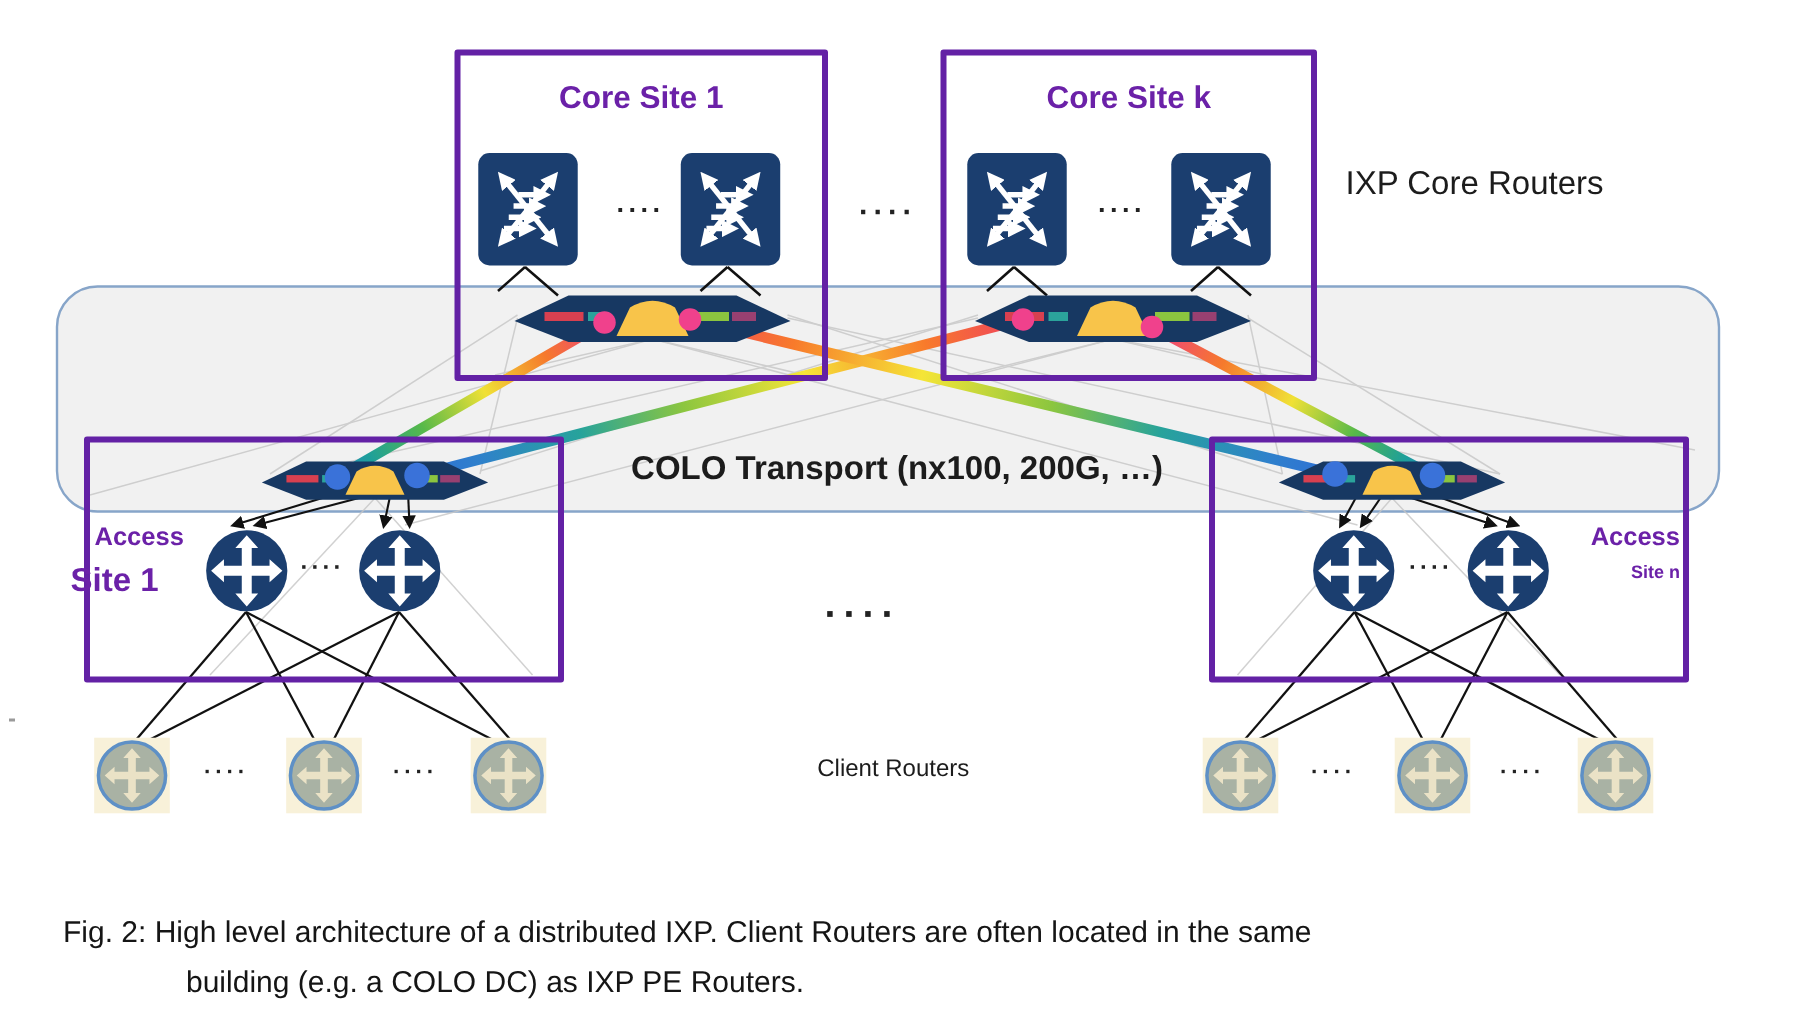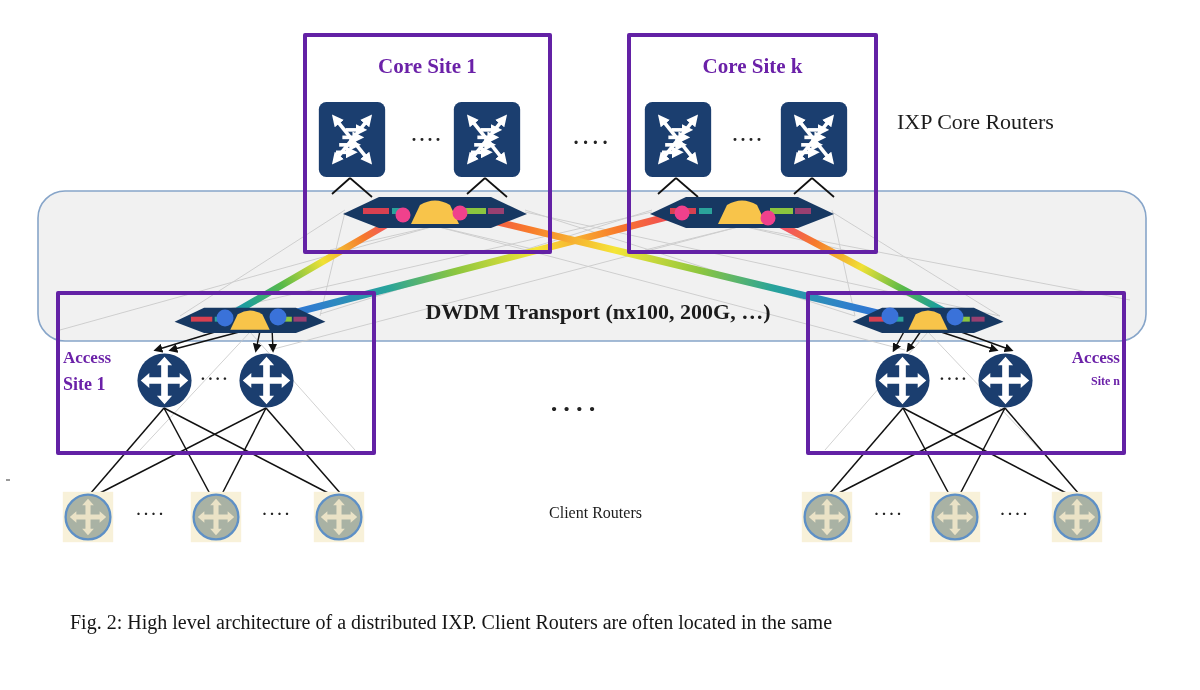--- a/index.html
+++ b/index.html
@@ -1,30 +1,30 @@
 <!DOCTYPE html>
 <html><head>
 <meta charset="utf-8">
 <style>
   html,body{margin:0;padding:0;background:#ffffff;}
   .stage{position:relative;width:1200px;height:690px;background:#ffffff;overflow:hidden;
-         font-family:Liberation Serif, serif;}
+         font-family:Liberation Sans, sans-serif;}
   .layer{position:absolute;left:0;top:0;}
   svg.under{z-index:1;}
   .sitebox{position:absolute;border:4px solid #6321a5;background:transparent;z-index:2;box-sizing:border-box;border-radius:2px;}
   svg.over{z-index:3;}
   .icon{position:absolute;z-index:4;}
   .lbl{position:absolute;z-index:5;white-space:nowrap;}
   .purple{color:#6b21a8;font-weight:bold;}
   .blacktxt{color:#1c1c1c;}
   .bold{font-weight:bold;}
   .center{text-align:center;}
   .right{text-align:right;}
   .dots{color:#222222;font-weight:bold;z-index:5;position:absolute;text-align:center;}
-  .caption{position:absolute;z-index:5;color:#151515;font-size:20px;white-space:nowrap;margin-left:28px;}
+  .caption{position:absolute;z-index:5;color:#151515;font-size:20px;white-space:nowrap;}
   .stray{position:absolute;z-index:5;width:4px;height:2px;background:#9a9a9a;}
 </style>
 </head>
 <body>
 
 <div class="stage">
 
   <svg width="0" height="0" style="position:absolute">
     <defs>
       <marker id="wa" viewBox="0 0 10 10" refX="6" refY="5" markerWidth="11" markerHeight="11" markerUnits="userSpaceOnUse" orient="auto-start-reverse">
@@ -257,36 +257,37 @@
   <svg class="icon" style="left:927px;top:489px" width="56" height="56">
       <use href="#sym-client"></use>
     </svg>
   <svg class="icon" style="left:1049px;top:489px" width="56" height="56">
       <use href="#sym-client"></use>
     </svg>
 
   <div class="lbl purple center" style="left:303px;top:54px;width:249px;font-size:21px;">Core Site 1</div>
   <div class="lbl blacktxt" style="left:897px;top:109px;font-size:22px;">IXP Core Routers</div>
   <div class="lbl purple center" style="left:627px;top:54px;width:251px;font-size:21px;">Core Site k</div>
-  <div class="lbl blacktxt bold center" style="left:397px;top:299px;width:402px;font-size:22px;">DWDM Transport (nx100, 200G, …)</div>
+  <div class="lbl blacktxt bold center" style="left:397px;top:299px;width:402px;font-size:22px;">COLO Transport (nx100, 200G, …)</div>
 
   <div class="lbl purple" style="left:63px;top:348px;font-size:17px;">Access</div>
-  <div class="lbl purple" style="left:63px;top:374px;font-size:18px;">Site 1</div>
+  <div class="lbl purple" style="left:47px;top:374px;font-size:22px;">Site 1</div>
   <div class="lbl purple right" style="left:1040px;top:348px;width:80px;font-size:17px;">Access</div>
   <div class="lbl purple right" style="left:1040px;top:374px;width:80px;font-size:12px;">Site n</div>
 
   <div class="dots" style="left:505px;top:394px;width:140px;font-size:26px;letter-spacing:4px;">····</div>
   <div class="lbl blacktxt center" style="left:493px;top:504px;width:205px;font-size:16px;">Client Routers</div>
 
   <div class="dots" style="left:397px;top:130px;width:60px;font-size:18px;letter-spacing:2px;">····</div>
   <div class="dots" style="left:562px;top:131px;width:60px;font-size:20px;letter-spacing:3px;">····</div>
   <div class="dots" style="left:718px;top:130px;width:60px;font-size:18px;letter-spacing:2px;">····</div>
   <div class="dots" style="left:185px;top:370px;width:60px;font-size:16px;letter-spacing:2px;">····</div>
   <div class="dots" style="left:924px;top:370px;width:60px;font-size:16px;letter-spacing:2px;">····</div>
   <div class="dots" style="left:121px;top:506px;width:60px;font-size:15px;letter-spacing:2.5px;">····</div>
   <div class="dots" style="left:247px;top:506px;width:60px;font-size:15px;letter-spacing:2.5px;">····</div>
   <div class="dots" style="left:859px;top:506px;width:60px;font-size:15px;letter-spacing:2.5px;">····</div>
   <div class="dots" style="left:985px;top:506px;width:60px;font-size:15px;letter-spacing:2.5px;">····</div>
 
   <div class="stray" style="left:6px;top:479px;"></div>
 
   <div class="caption" style="left:42px;top:611px;">Fig. 2: High level architecture of a distributed IXP. Client Routers are often located in the same</div>
+  <div class="caption" style="left:124px;top:644px;">building (e.g. a COLO DC) as IXP PE Routers.</div>
 </div>
 
 </body></html>

